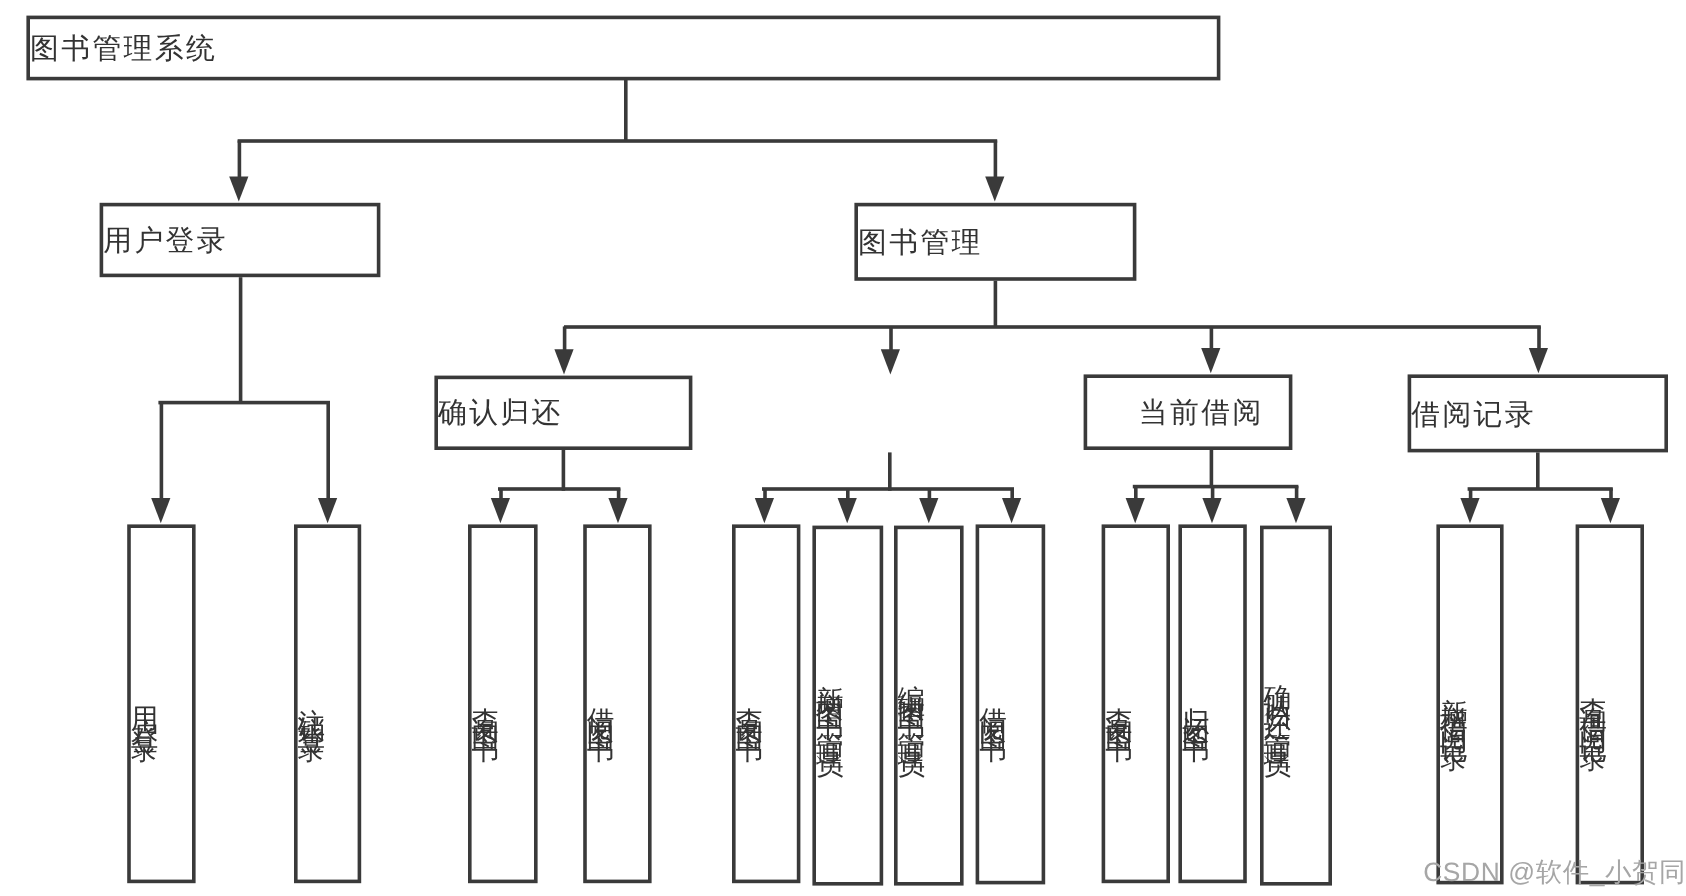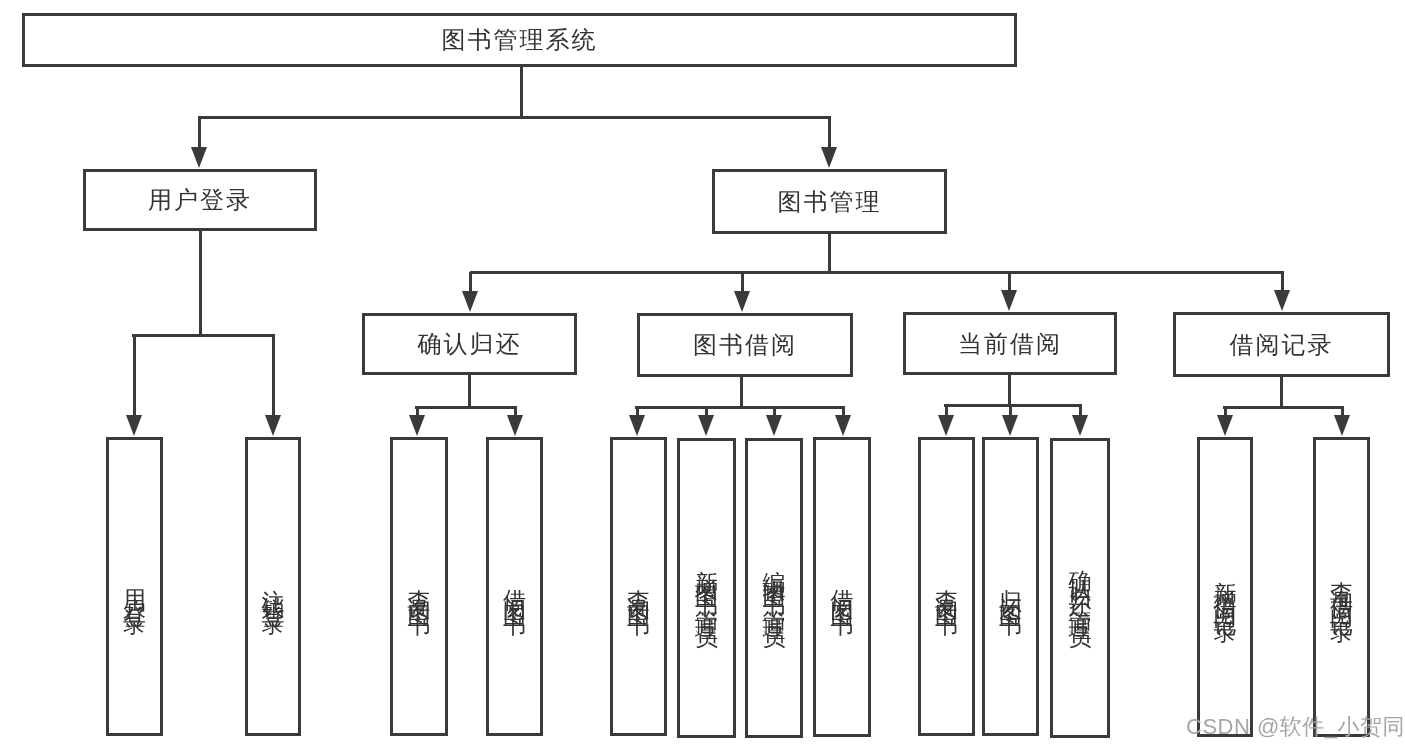--- a/index.html
+++ b/index.html
@@ -10,21 +10,21 @@
   }
   html,body{margin:0;padding:0;background:var(--bg);}
   body{
     width:1405px;height:747px;position:relative;overflow:hidden;
     font-family:"Liberation Sans", sans-serif;
   }
   #diagram{position:absolute;left:0;top:0;width:1405px;height:747px;}
   .box{
     position:absolute;box-sizing:border-box;
     border:3px solid var(--line);background:#ffffff;
-    display:flex;align-items:center;justify-content:center;
+    display:flex;align-items:center;justify-content:flex-start;
     color:var(--text);
   }
   .box .lbl{
     font-size:24px;letter-spacing:2px;white-space:nowrap;
   }
   .box.vertical .lbl{
     writing-mode:vertical-rl;text-orientation:mixed;
     font-size:23px;letter-spacing:8px;white-space:normal;
     line-height:1;
   }
@@ -52,24 +52,21 @@
     </div>
     <div class="box" style="left: 83px; top: 169px; width: 234px; height: 62px;">
       <span class="lbl">用户登录</span>
     </div>
     <div class="box" style="left: 712px; top: 169px; width: 235px; height: 65px;">
       <span class="lbl">图书管理</span>
     </div>
     <div class="box" style="left: 362px; top: 313px; width: 215px; height: 62px;">
       <span class="lbl">确认归还</span>
     </div>
-    <div class="box" style="left: 637px; top: 313px; width: 216px; height: 64px;">
-      <span class="lbl">图书借阅</span>
-    </div>
-    <div class="box" style="left: 903px; top: 312px; width: 214px; height: 63px;">
+    <div class="box" style="left: 903px; top: 312px; width: 174px; height: 63px; padding-left: 43px;">
       <span class="lbl">当前借阅</span>
     </div>
     <div class="box" style="left: 1173px; top: 312px; width: 217px; height: 65px;">
       <span class="lbl">借阅记录</span>
     </div>
     <div class="box vertical" style="left: 106px; top: 437px; width: 57px; height: 299px;">
       <span class="lbl">用户登录</span>
     </div>
     <div class="box vertical" style="left: 245px; top: 437px; width: 56px; height: 299px;">
       <span class="lbl">注销登录</span>

